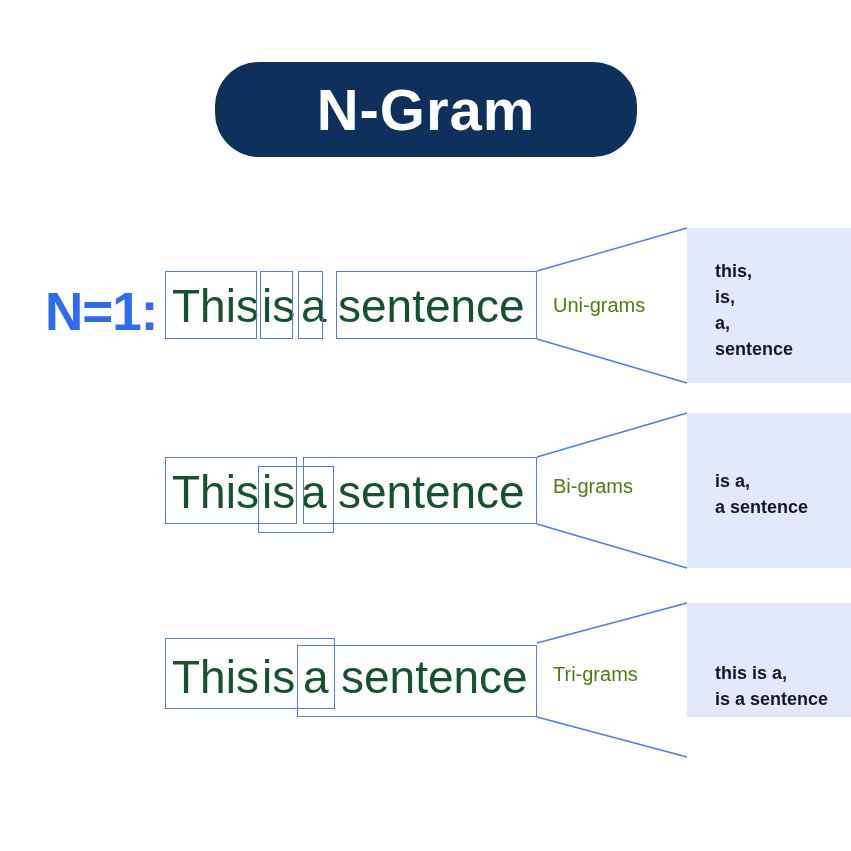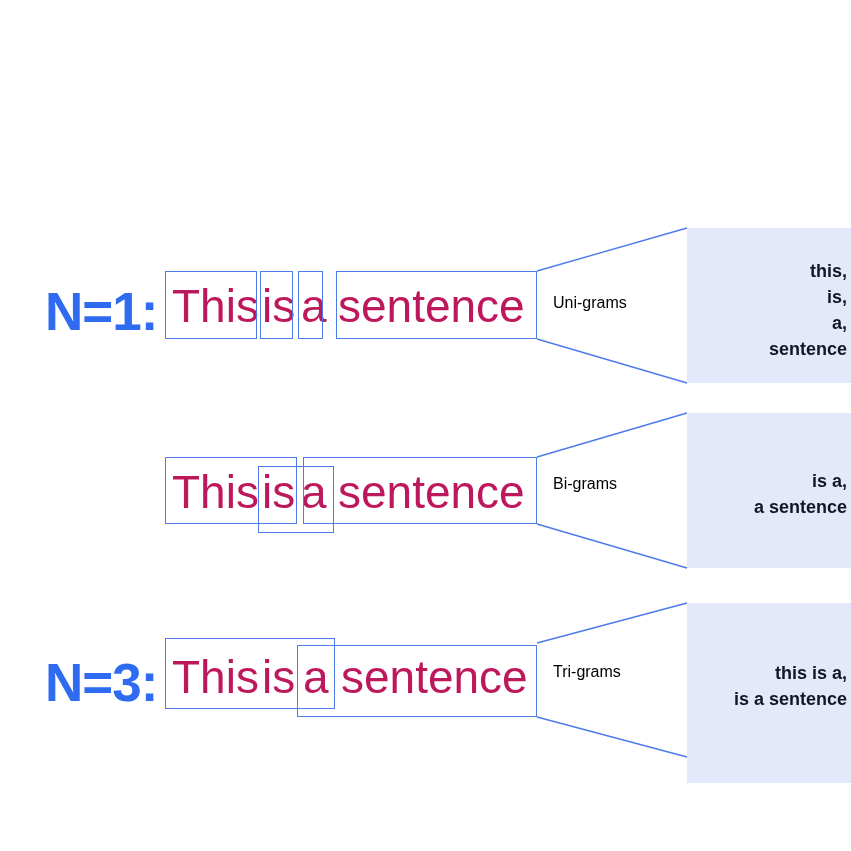--- a/index.html
+++ b/index.html
@@ -14,49 +14,52 @@
     display:flex;align-items:center;justify-content:center;
   }
   .pill span{color:var(--title-text,#ffffff);font-size:58px;font-weight:700;letter-spacing:1px;}
   
   .rlabel{
     position:absolute;left:45px;color:var(--accent-blue,#2e6bf0);
     font-size:53px;font-weight:700;line-height:1;letter-spacing:-1px;
   }
   
   .word{
-    position:absolute;color:#be185d;font-size:46px;font-weight:500;line-height:1;white-space:nowrap;
+    position:absolute;color:#14532d;font-size:46px;font-weight:500;line-height:1;white-space:nowrap;
   }
   
   .wbox{
     position:absolute;border:1.5px solid var(--line-blue,#4d7cea);
     background:transparent;box-sizing:border-box;
   }
   
   .funnels{position:absolute;left:0;top:0;width:851px;height:851px;pointer-events:none;}
   .funnels line{stroke:var(--line-blue,#4d7cea);stroke-width:1.4;fill:none;}
   
   .glabel{
-    position:absolute;color:#000000;font-size:16px;font-weight:500;line-height:1;white-space:nowrap;
+    position:absolute;color:#4d7c0f;font-size:20px;font-weight:500;line-height:1;white-space:nowrap;
   }
   
   .rbox{
     position:absolute;left:687px;width:164px;background:var(--result-bg,#e3e8fb);
     box-sizing:border-box;
   }
   .rtext{position:absolute;left:28px;right:4px;}
   .rtext div{
-    color:var(--text-dark,#15152a);font-size:18px;font-weight:600;line-height:26px;white-space:nowrap;text-align:right;
+    color:var(--text-dark,#15152a);font-size:18px;font-weight:600;line-height:26px;white-space:nowrap;
   }
 </style>
 </head>
 <body>
 
 <div class="canvas">
 
+  <div class="pill">
+    <span>N-Gram</span>
+  </div>
 
   <svg class="funnels" viewBox="0 0 851 851">
     <line x1="537" y1="271" x2="687" y2="228"></line>
     <line x1="537" y1="339" x2="687" y2="383"></line>
     <line x1="537" y1="457" x2="687" y2="413"></line>
     <line x1="537" y1="524" x2="687" y2="568"></line>
     <line x1="537" y1="643" x2="687" y2="603"></line>
     <line x1="537" y1="717" x2="687" y2="757"></line>
   </svg>
 
@@ -95,32 +98,31 @@
 
   <div class="glabel" style="left:553px;top:476px">Bi-grams</div>
 
   <div class="rbox" style="top:413px;height:155px">
     <div class="rtext" style="top:55px">
       <div>is a,</div>
       <div>a sentence</div>
     </div>
   </div>
 
-  <div class="rlabel" style="top:656px">N=3:</div>
 
   <span class="word" style="left:172px;top:654px">This</span>
   <span class="word" style="left:262px;top:654px">is</span>
   <span class="word" style="left:303px;top:654px">a</span>
   <span class="word" style="left:341px;top:654px">sentence</span>
 
   <div class="wbox" style="left:165px;top:638px;width:170px;height:71px"></div>
   <div class="wbox" style="left:297px;top:645px;width:240px;height:72px"></div>
 
   <div class="glabel" style="left:553px;top:664px">Tri-grams</div>
 
-  <div class="rbox" style="top:603px;height:180px">
+  <div class="rbox" style="top:603px;height:114px">
     <div class="rtext" style="top:57px">
       <div>this is a,</div>
       <div>is a sentence</div>
     </div>
   </div>
 
 </div>
 
 </body></html>

